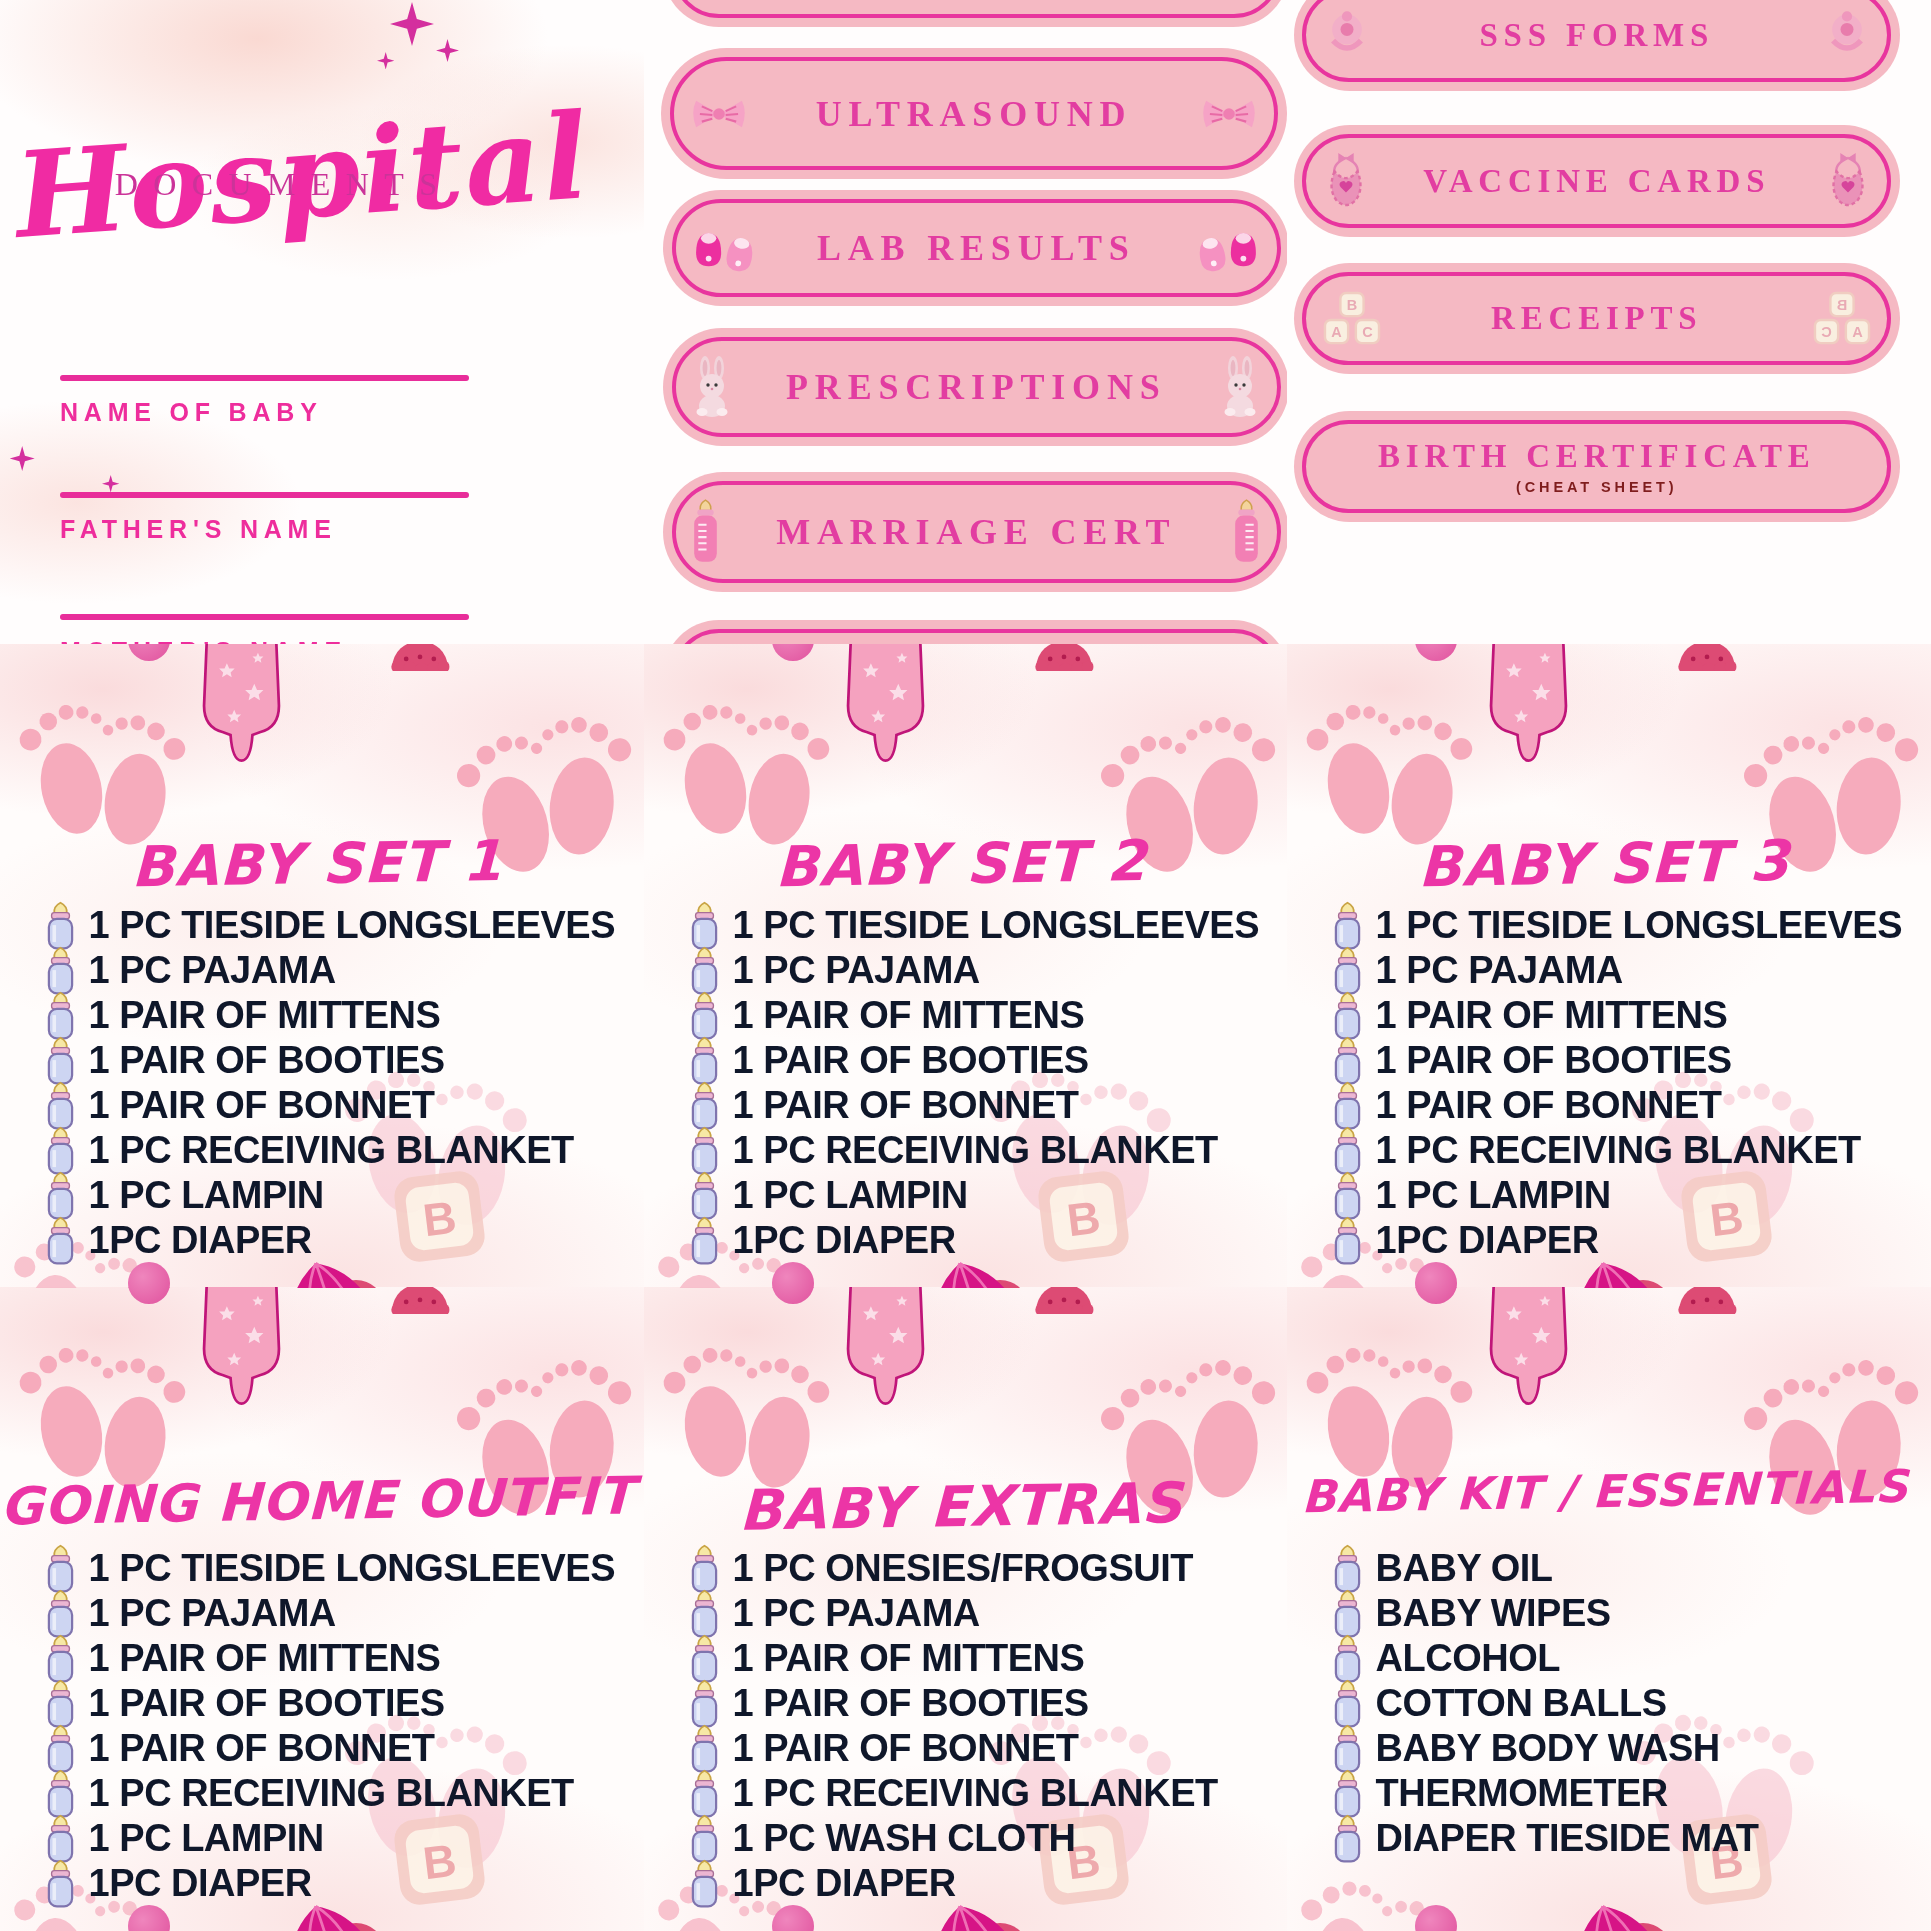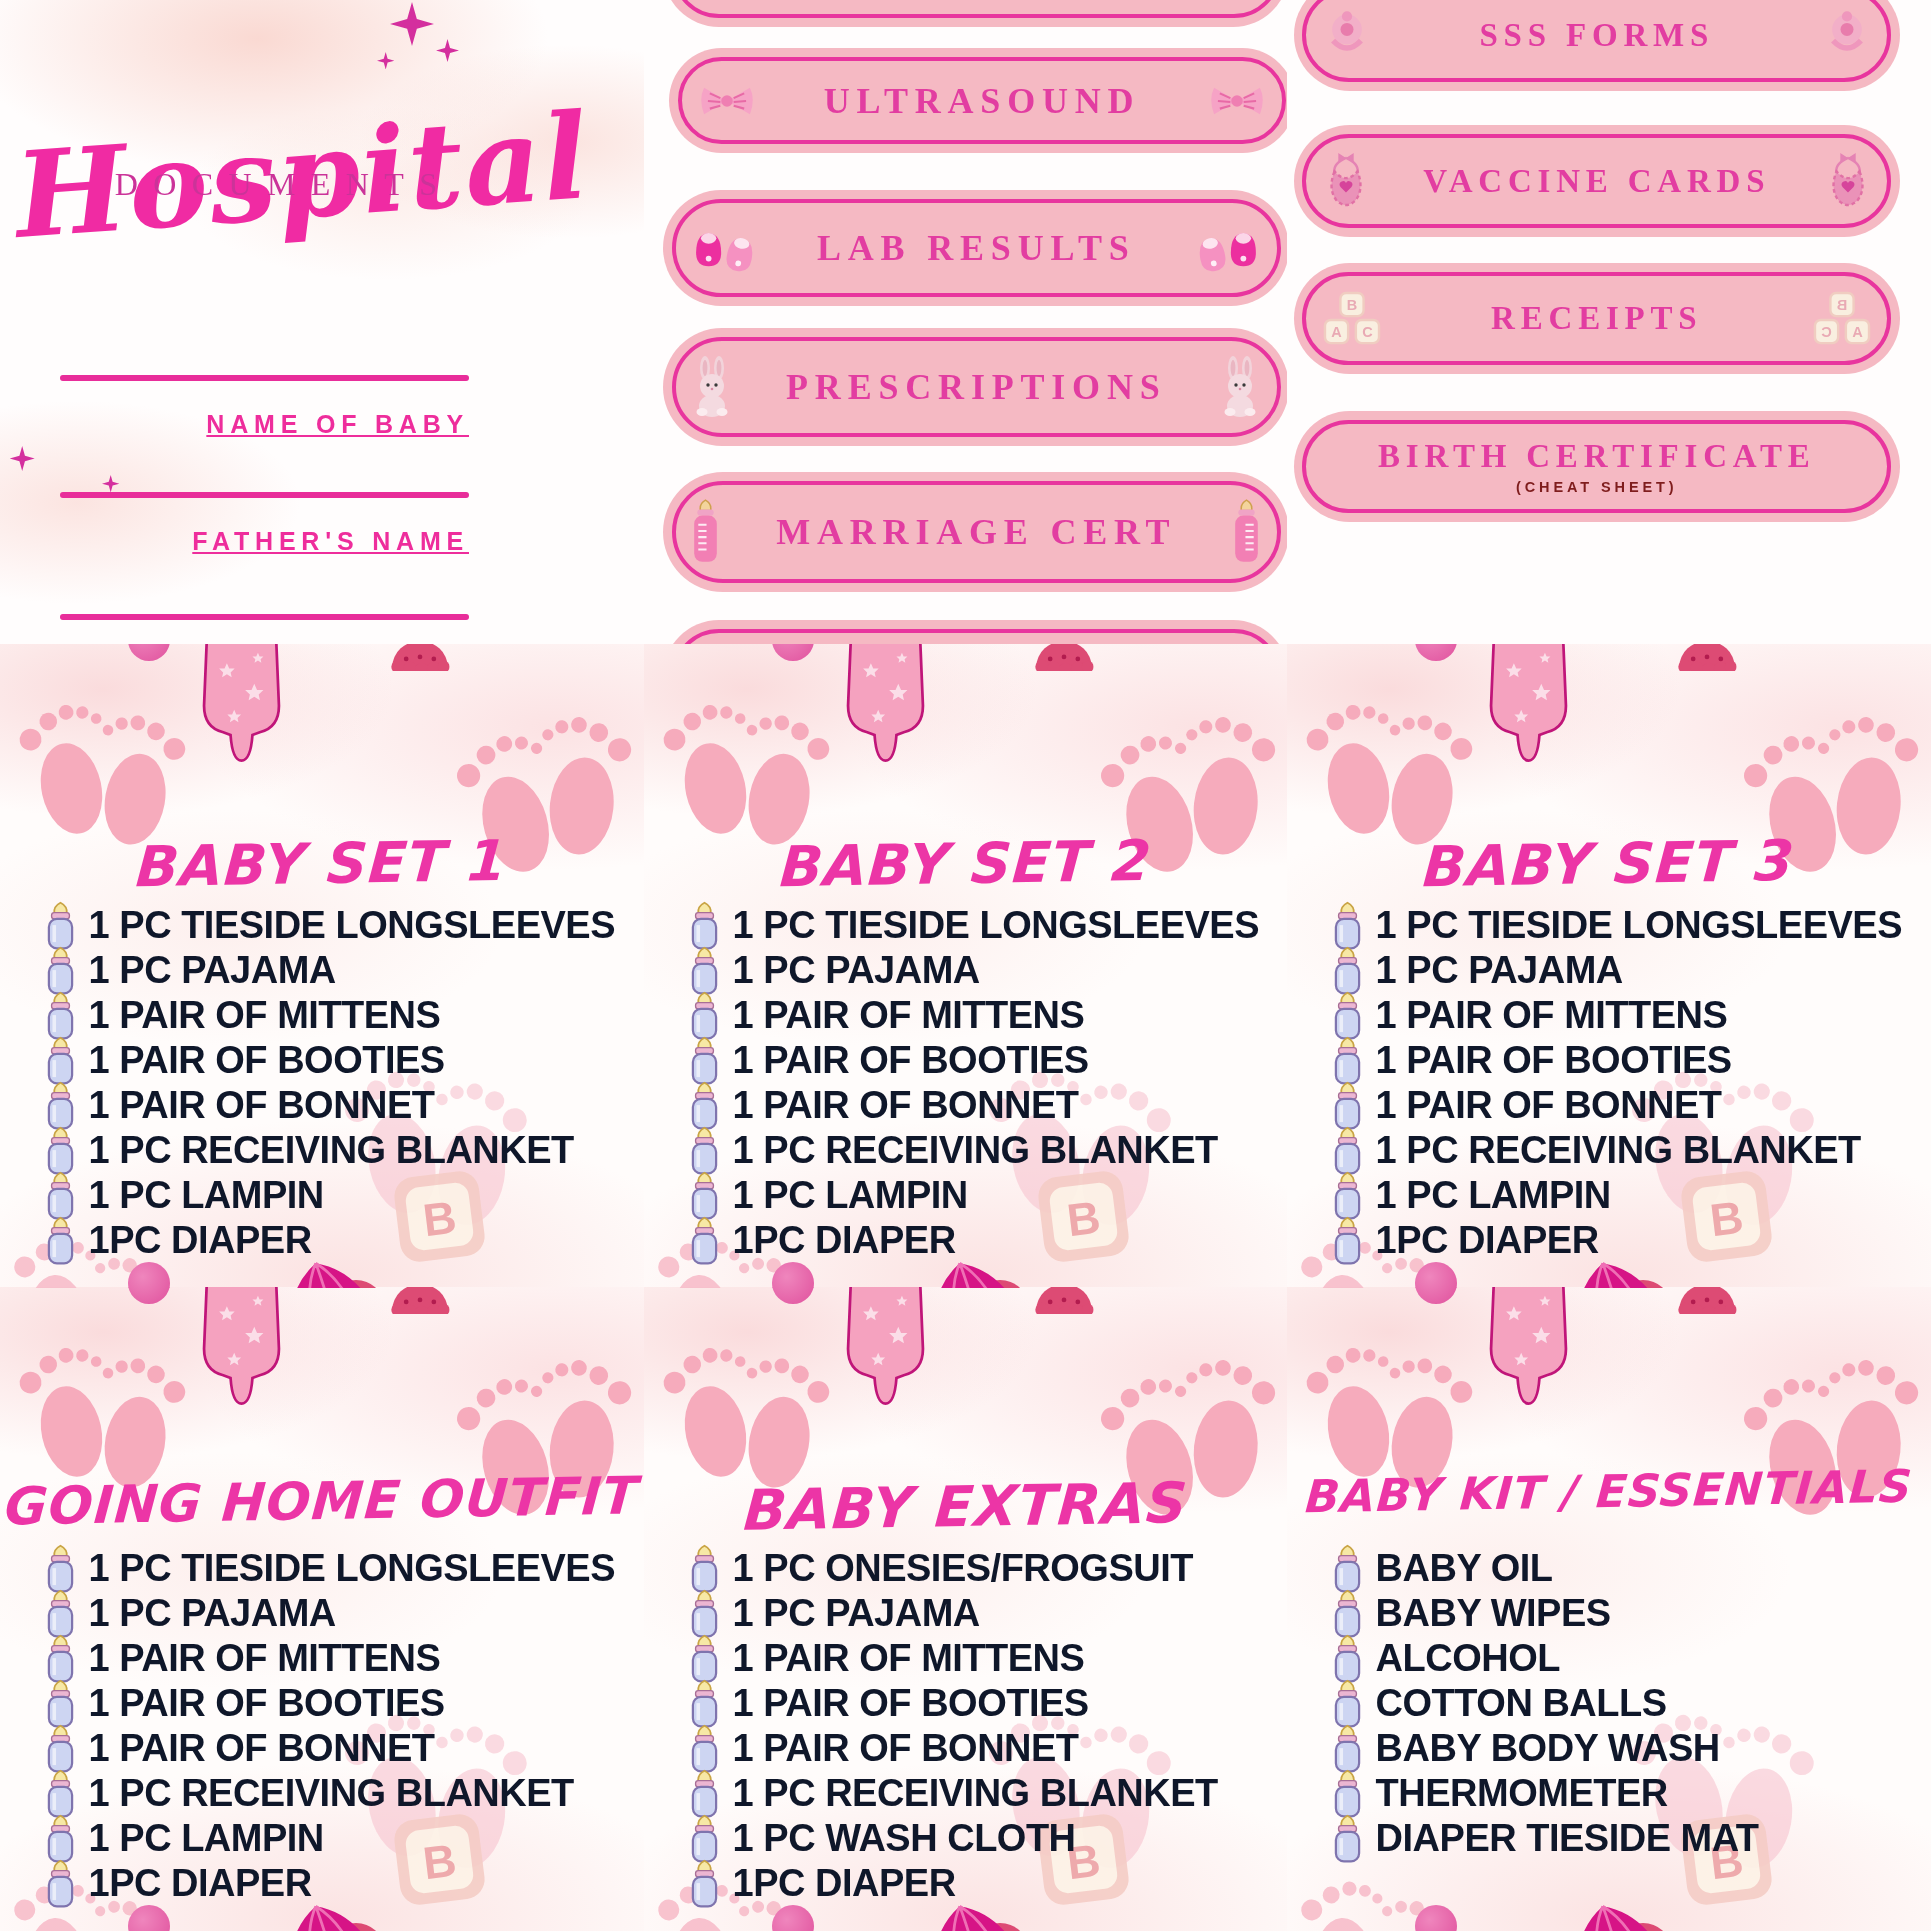--- a/index.html
+++ b/index.html
@@ -14,21 +14,21 @@
       radial-gradient(ellipse 290px 135px at 88% 22%, rgba(249,214,207,.65), transparent 72%),
       radial-gradient(ellipse 319px 145px at 12% 78%, rgba(249,211,205,.6), transparent 70%),
       radial-gradient(ellipse 270px 116px at 60% 30%, rgba(250,223,216,.5), transparent 75%);}
   .script-big{position:absolute;left:0;right:39px;top:27px;text-align:center;
     font-family:"DejaVu Serif",serif;font-style:italic;font-weight:700;font-size:118px;
     color:#f02ba3;transform:rotate(-4deg);letter-spacing:1.9px;}
   .caps-sub{position:absolute;left:0;right:77px;top:166px;text-align:center;
     font-family:"Liberation Serif",serif;font-weight:400;font-size:32px;letter-spacing:15.4px;color:#cb3399;}
   .field{position:absolute;left:60px;width:409px;}
   .field .line{height:5.8px;background:#e82d9a;border-radius:2.9px;}
-  .field .flabel{margin-top:29px;text-align:right;font-weight:800;font-size:25px;letter-spacing:5.8px;color:#ee2d9c;text-decoration:underline;}
+  .field .flabel{margin-top:17px;text-align:left;font-weight:800;font-size:25px;letter-spacing:5.8px;color:#ee2d9c;}
   .spark{position:absolute;background:#d42f9e;
     clip-path:polygon(50% 0%,61% 39%,100% 50%,61% 61%,50% 100%,39% 61%,0% 50%,39% 39%);}
 
   
   .docs{background:#fffdfd;}
   .pill{position:absolute;background:#f5b9c3;border-radius:77px;}
   .pill::before{content:'';position:absolute;inset:8.7px;border:4.8px solid #e8359e;border-radius:68px;}
   .plabel{position:absolute;left:77px;right:77px;top:0;bottom:0;display:flex;flex-direction:column;
     align-items:center;justify-content:center;text-align:center;
     font-family:"Liberation Serif",serif;font-weight:700;color:#e23da1;}
@@ -227,21 +227,21 @@
     </div>
     <div class="field" style="top:614px">
       <div class="line"></div>
       <div class="flabel">MOTHER'S NAME</div>
     </div>
   </section>
 
   <section class="tile docs c1" style="left:644px;top:0">
     <div class="pill" style="left:19.3px;width:626px;top:-85px;height:112px"></div>
 
-    <div class="pill" style="left:25px;width:626px;top:48px;height:105px">
+    <div class="pill" style="left:17px;width:626px;top:48px;height:131px">
       <svg class="ic ic-l" width="62" height="42" viewBox="0 0 64 44">
           <use href="#bow"></use>
         </svg>
       <span class="plabel">ULTRASOUND</span>
       <svg class="ic ic-r" width="62" height="42" viewBox="0 0 64 44">
           <use href="#bow"></use>
         </svg>
     </div>
 
     <div class="pill" style="left:19.3px;width:626px;top:190px;height:116px">

